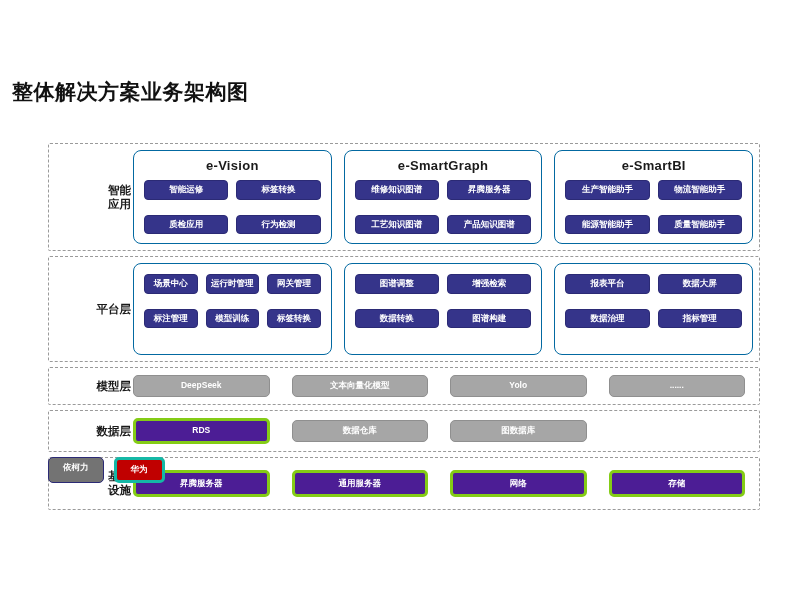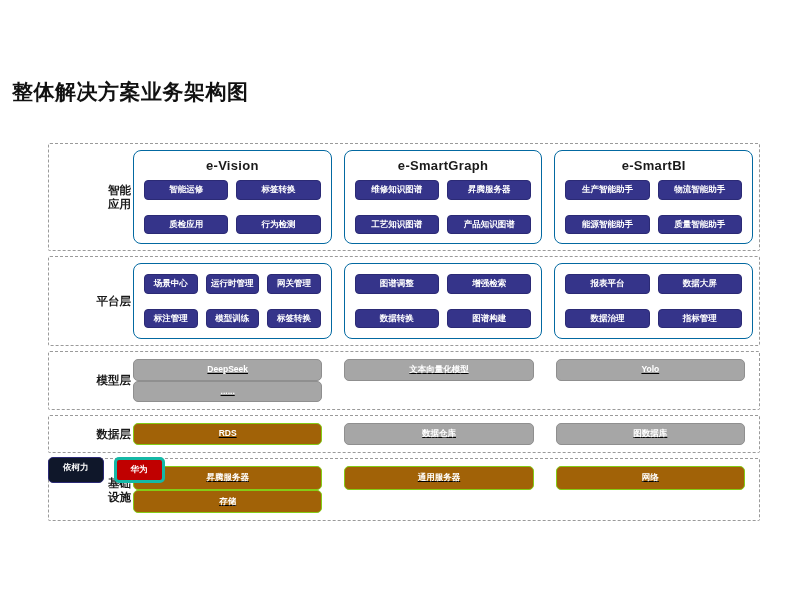--- a/index.html
+++ b/index.html
@@ -55,21 +55,21 @@
   .layer-tall { padding: 6px 6px; }
   .layer-tall .layer-body { gap: 12px; justify-content: space-between; }
 
   .group-card {
     flex: 1 1 0;
     border: 1px solid #0369a1;
     border-radius: 8px;
     background: #ffffff;
     padding: 7px 10px 9px 10px;
   }
-  .group-card.no-title { padding-top: 10px; padding-bottom: 10px; }
+  .group-card.no-title { padding-top: 10px; padding-bottom: 26px; }
   .group-title {
     text-align: center;
     font-size: 13px;
     font-weight: bold;
     color: #1a1a1a;
     margin-bottom: 7px;
     letter-spacing: .3px;
   }
   .chip-grid {
     display: grid;
@@ -88,57 +88,56 @@
     padding: 4px 2px 5px 2px;
     line-height: 1;
     white-space: nowrap;
     border: 1px solid #2b2a75;
   }
 
   
   .layer-flat { padding: 7px 6px; }
   .layer-flat .layer-body {
     display: grid;
-    grid-template-columns: repeat(3, 1fr);
+    grid-template-columns: repeat(4, 1fr);
     gap: 0 22px;
     padding-right: 8px;
-    text-decoration: underline;
   }
   .bar {
     font-size: 8.5px;
     font-weight: bold;
     text-align: center;
     border-radius: 5px;
     padding: 5px 4px 6px 4px;
     line-height: 1;
     color: #ffffff;
     white-space: nowrap;
     overflow: hidden;
   }
   .bar.gray  { background: #a6a6a6; border: 1px solid #8f8f8f; }
-  .bar.red   { background: #a16207; border: 1px solid #84cc16; }
+  .bar.red   { background: #4c1d95; border: 3px solid #84cc16; }
 
   .layer-infra .bar { padding: 6px 4px 7px 4px; }
 
   
   .legend {
     position: absolute;
     left: 48px; top: 457px;
     display: flex;
     gap: 10px;
   }
   .legend-chip {
     font-size: 8.5px;
     font-weight: bold;
     color: #ffffff;
     border-radius: 5px;
     padding: 5px 14px 6px 14px;
     line-height: 1;
   }
-  .legend-chip.navy { background: #0f172a; border: 1px solid #2b2a75; }
+  .legend-chip.navy { background: #737373; border: 1px solid #2b2a75; }
   .legend-chip.red  { background: #c00000; border: 3px solid #14b8a6; }
 </style>
 </head>
 <body>
 
 <div class="page">
 
   <div class="page-title">整体解决方案业务架构图</div>
 
   <div class="diagram">

